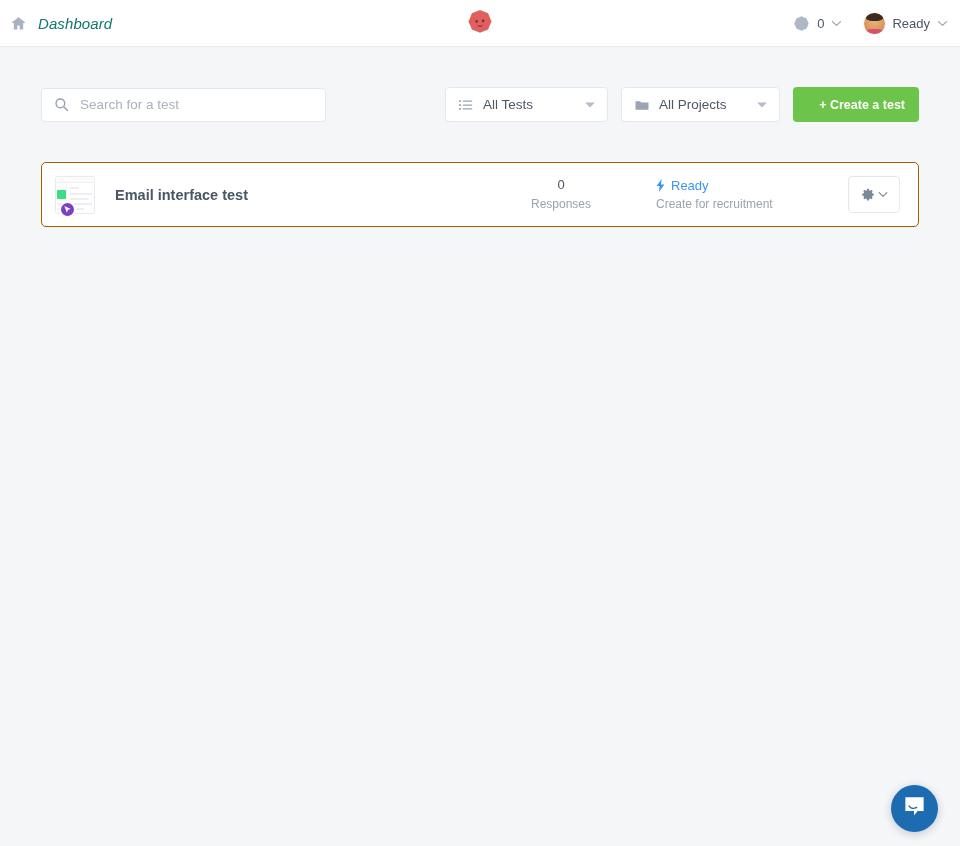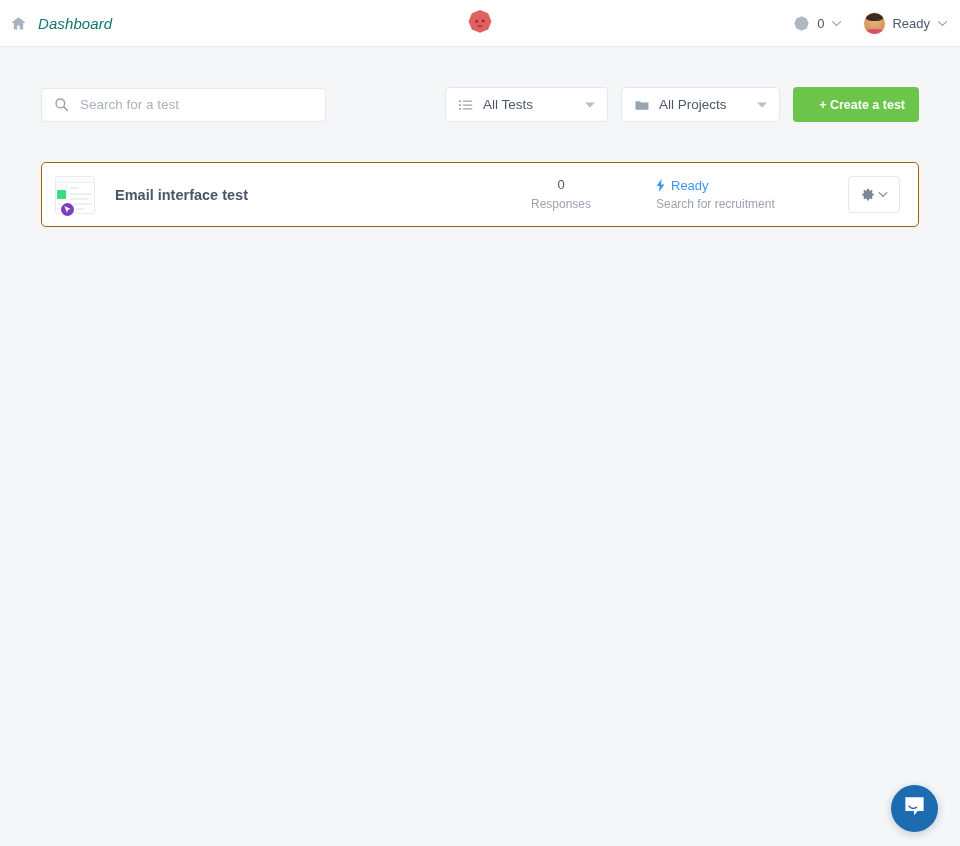--- a/index.html
+++ b/index.html
@@ -320,21 +320,21 @@
 
       <div class="stat-block">
         <div class="ready-row">
           <span>
             <svg class="bolt" width="9" height="13" viewBox="0 0 9 13" aria-hidden="true">
               <path d="M5.6 0 0.6 7.1h3L3 13 8.4 5.6H5z" fill="#3c95f5"></path>
             </svg>
           </span>
           <span class="ready-text">Ready</span>
         </div>
-        <div class="metric-sub">Search for recruitment</div>
+        <div class="metric-sub">Create for recruitment</div>
       </div>
 
       <div class="gear-btn">
         <span>
           <svg width="14" height="14" viewBox="0 0 16 16" aria-hidden="true">
             <path d="M8 5.1A2.9 2.9 0 1 0 8 10.9 2.9 2.9 0 1 0 8 5.1m6.6 1.4-1.6-.25a5.2 5.2 0 0 0-.6-1.45l.95-1.3-1.4-1.4-1.3.95a5.2 5.2 0 0 0-1.45-.6L9 .85H7l-.25 1.6a5.2 5.2 0 0 0-1.45.6l-1.3-.95-1.4 1.4.95 1.3a5.2 5.2 0 0 0-.6 1.45L1.35 6.5v2l1.6.25c.13.52.34 1 .6 1.45l-.95 1.3 1.4 1.4 1.3-.95c.45.27.93.47 1.45.6l.25 1.6h2l.25-1.6c.52-.13 1-.33 1.45-.6l1.3.95 1.4-1.4-.95-1.3c.26-.45.47-.93.6-1.45l1.6-.25z" fill="#7c8897"></path>
           </svg>
         </span>
         <span>
           <svg width="10" height="7" viewBox="0 0 12 8" aria-hidden="true">

